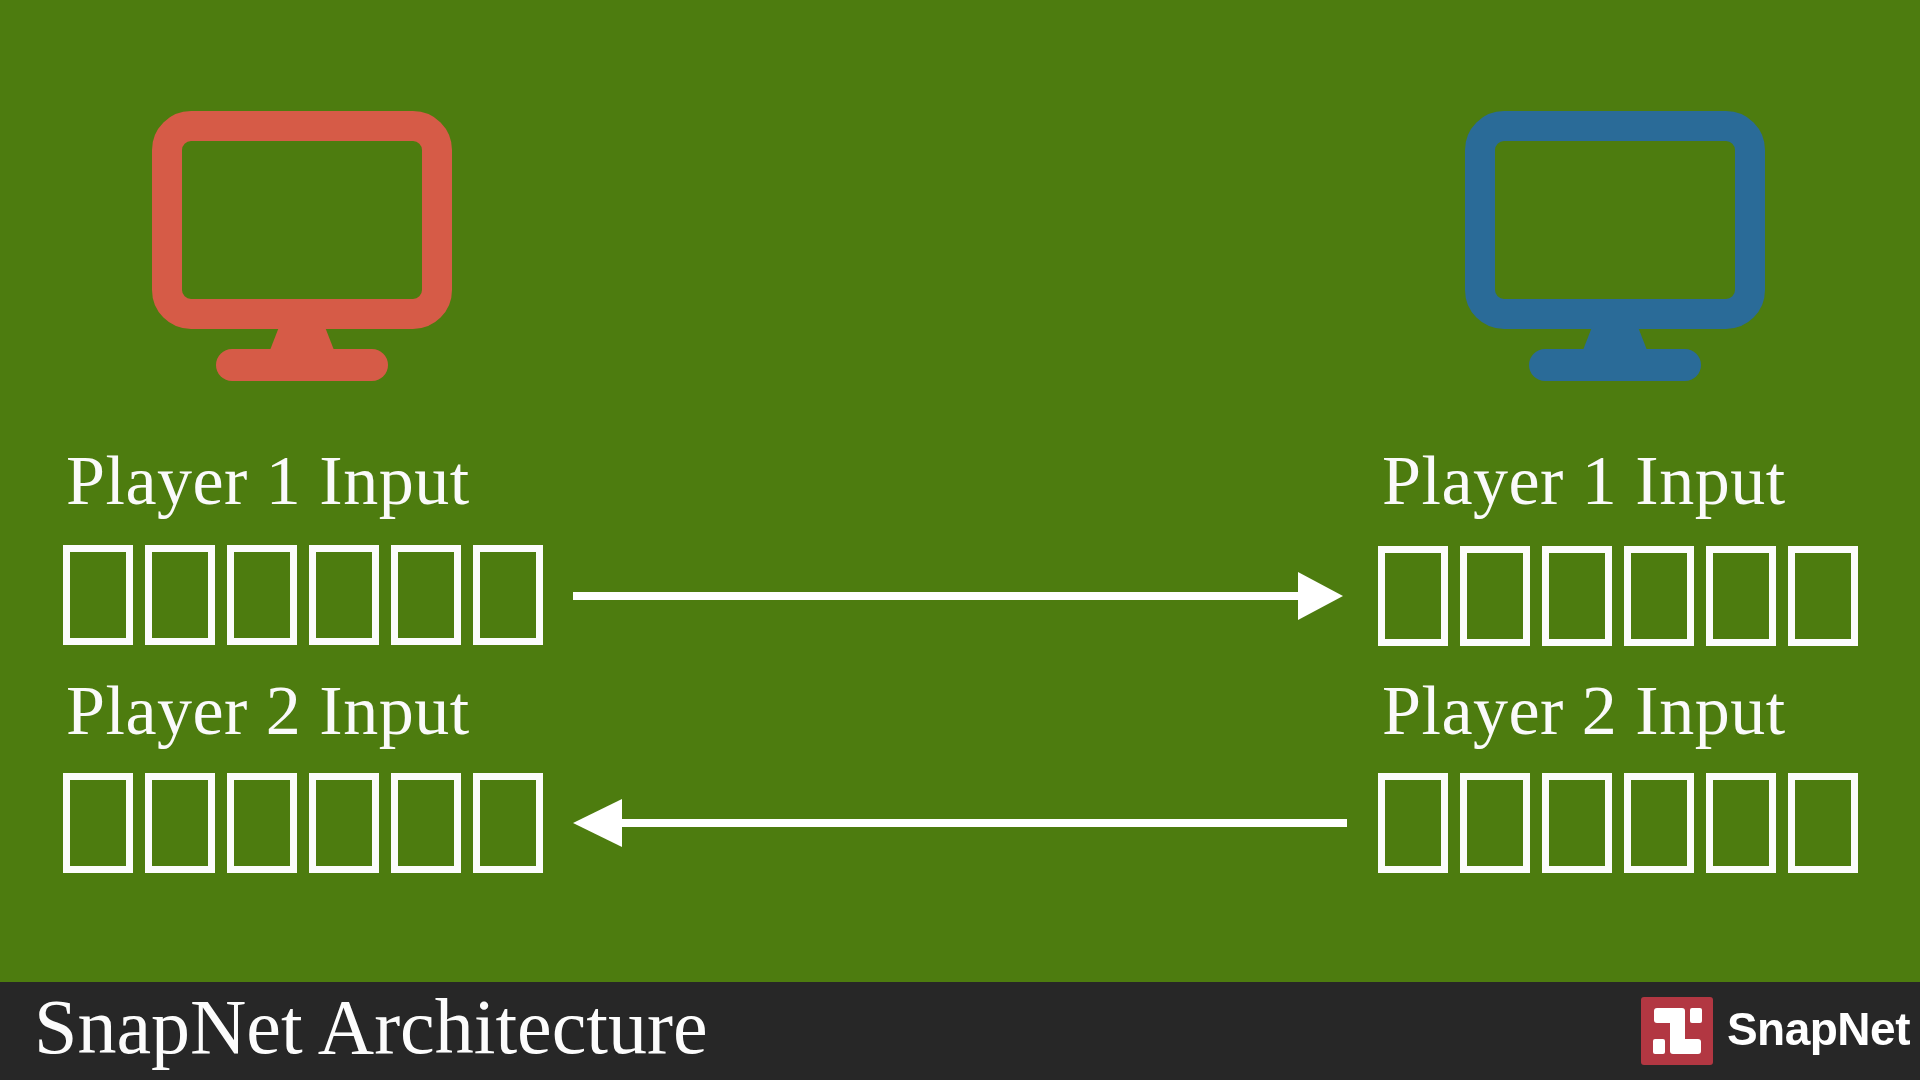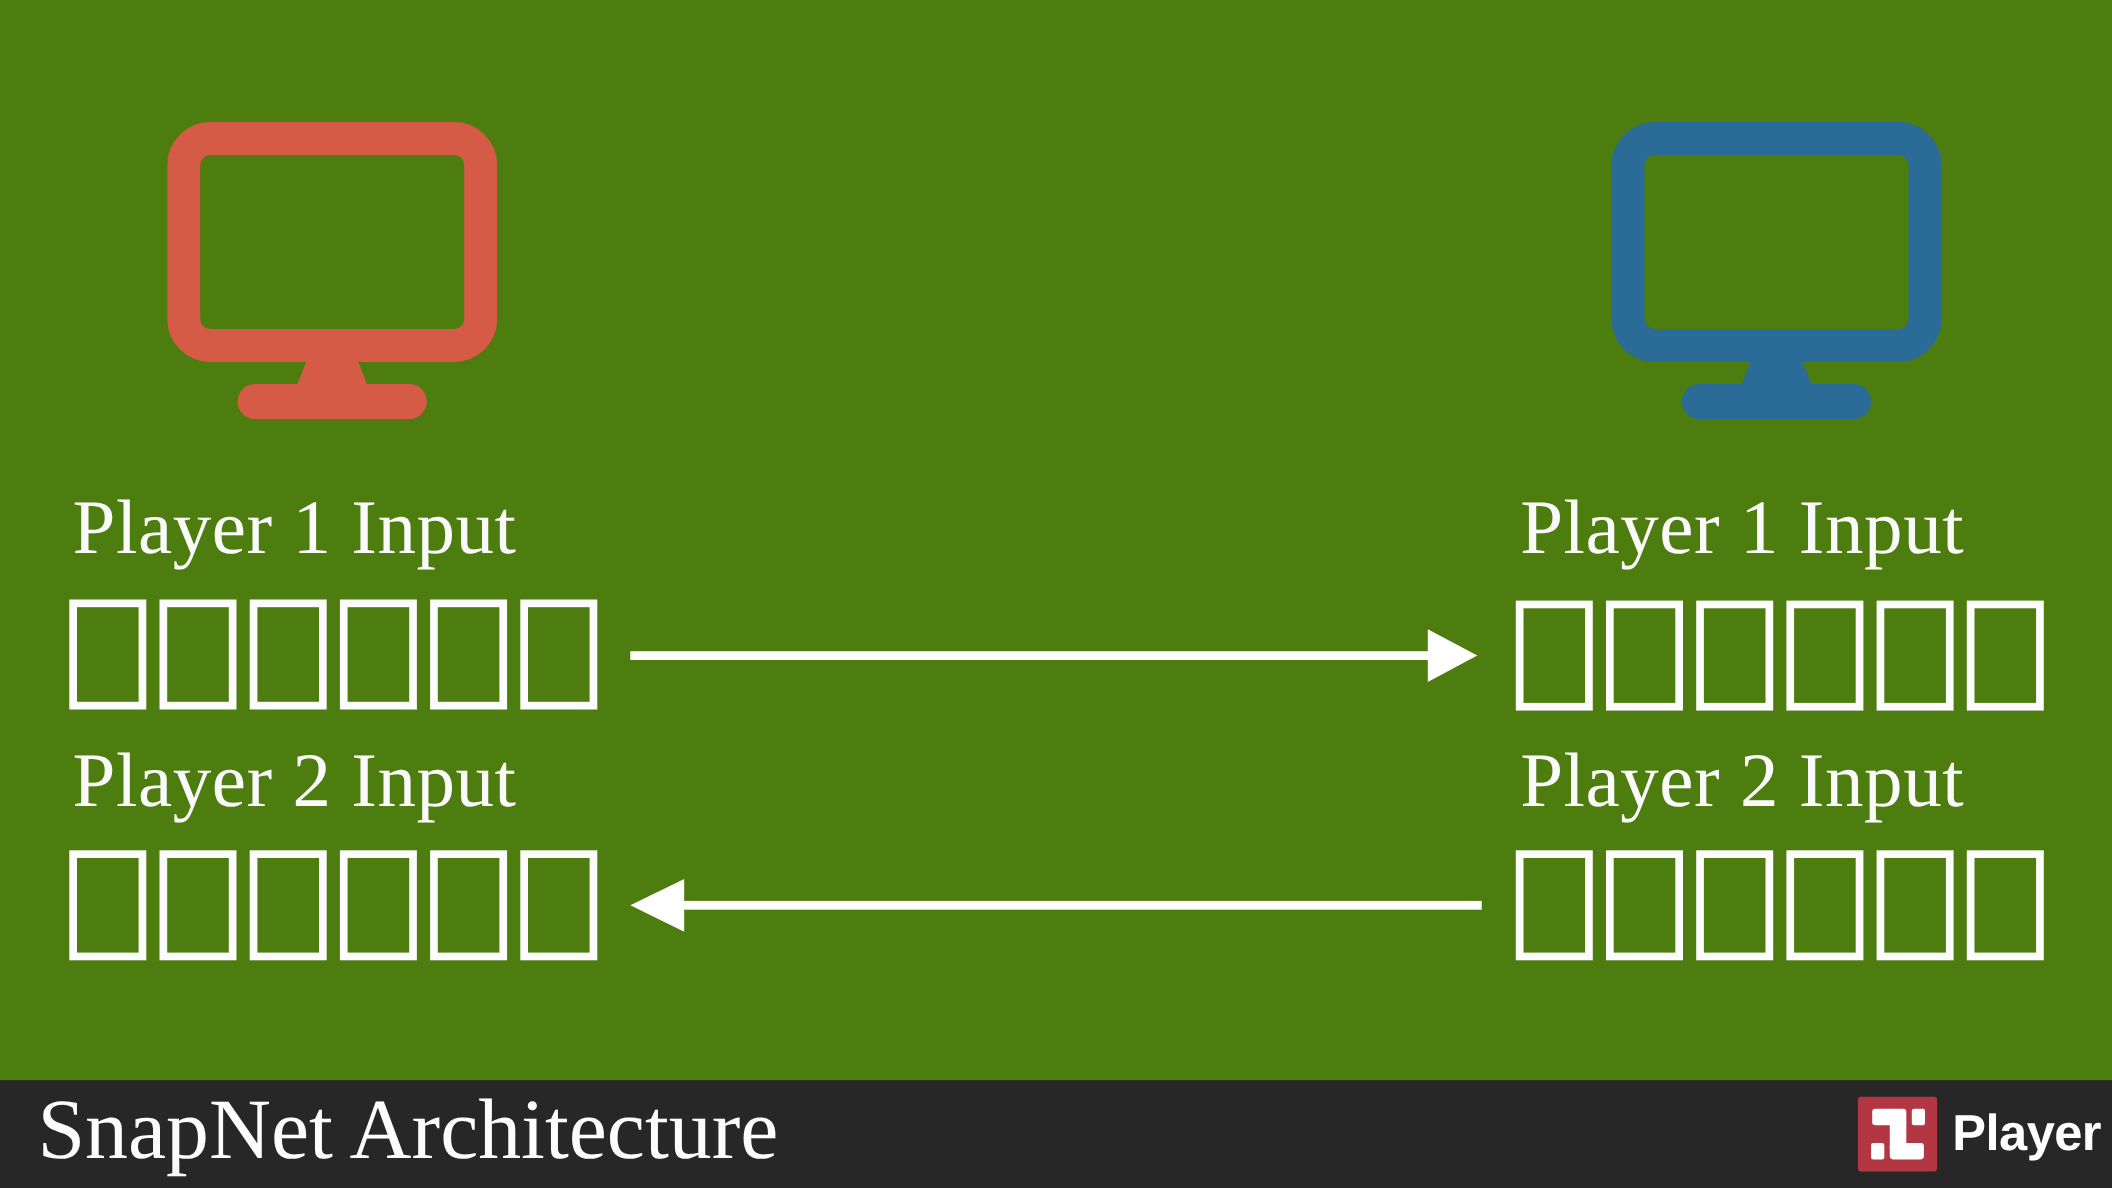--- a/index.html
+++ b/index.html
@@ -185,17 +185,17 @@
     <div class="logo">
       <div class="badge" style="--badge: #b23742;">
         <svg viewBox="0 0 72 68">
           <rect x="13" y="11" width="31" height="15" rx="3" fill="#ffffff"></rect>
           <rect x="49" y="11" width="12" height="15" rx="2" fill="#ffffff"></rect>
           <rect x="29" y="23" width="15" height="24" fill="#ffffff"></rect>
           <rect x="29" y="42" width="31" height="15" rx="3" fill="#ffffff"></rect>
           <rect x="12" y="42" width="12" height="15" rx="2" fill="#ffffff"></rect>
         </svg>
       </div>
-      <div class="wordmark">Player</div>
+      <div class="wordmark">SnapNet</div>
     </div>
   </div>
 
 </div>
 
 </body></html>

